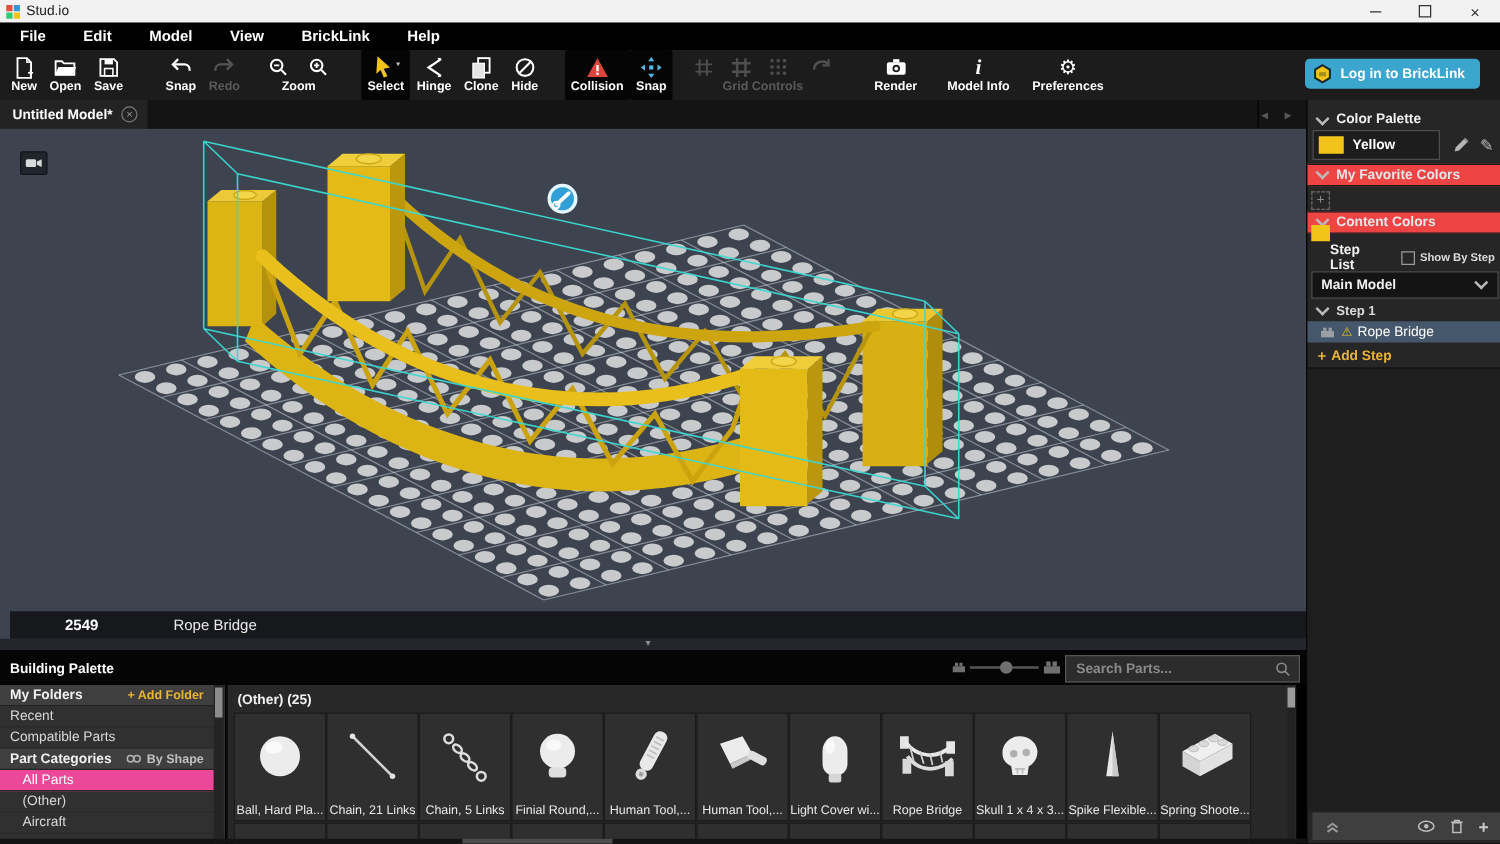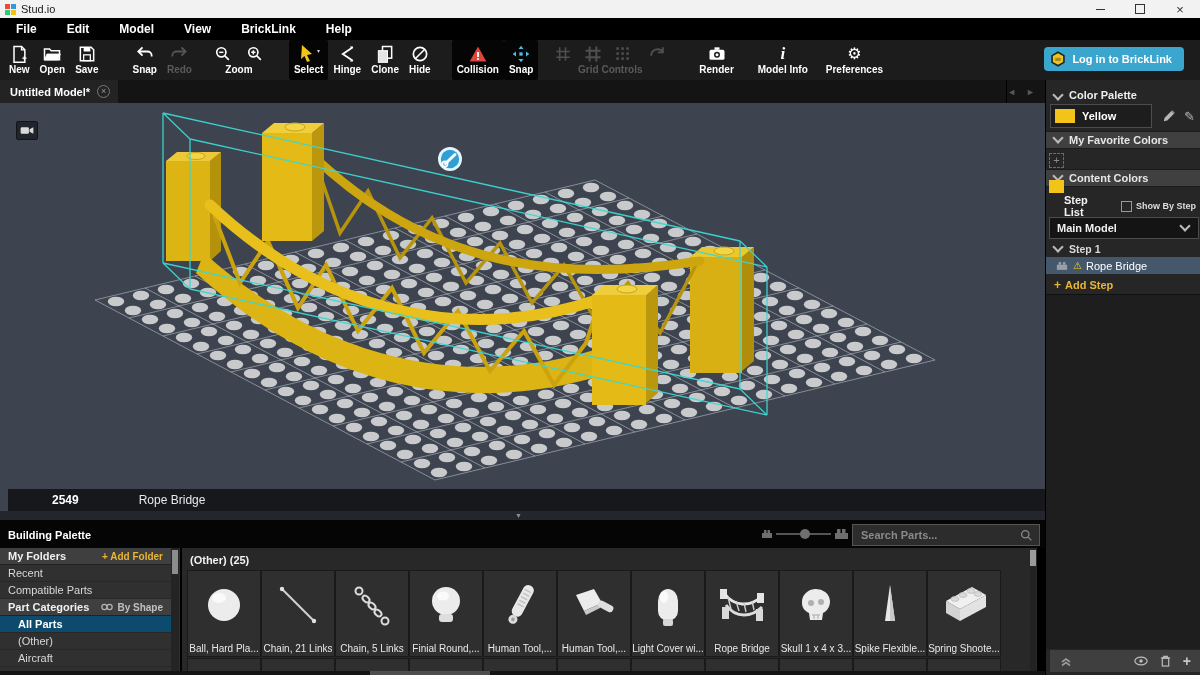--- a/index.html
+++ b/index.html
@@ -63,21 +63,21 @@
   .rightpanel{position:absolute;left:1045px;top:80px;width:155px;height:595px;background:#262626;border-left:1px solid #000;}
   .chev{display:inline-block;width:6px;height:6px;border-left:2px solid #bbb;border-bottom:2px solid #bbb;
         transform:rotate(-45deg);margin-right:7px;position:relative;top:-2px;}
   .rp-header{height:21px;display:flex;align-items:flex-end;padding-left:8px;}
   .rp-header b{color:#eee;font-size:11px;font-weight:700;}
   .color-row{position:absolute;left:4px;top:24px;width:147px;height:24px;display:flex;align-items:center;}
   .color-box{width:100px;height:22px;background:#1d1d1d;border:1px solid #4d4d4d;display:flex;align-items:center;}
   .swatch{width:20px;height:14px;background:#f2c318;margin:0 7px 0 4px;}
   .color-name{color:#fff;font-size:11px;font-weight:700;}
   .rp-tools{display:flex;gap:8px;margin-left:10px;align-items:center;}
-  .rp-bar{position:absolute;left:0;width:155px;height:18px;background:#404040;border-top:1px solid #1b1b1b;
+  .rp-bar{position:absolute;left:0;width:155px;height:18px;background:#ef4444;border-top:1px solid #1b1b1b;
           border-bottom:1px solid #1b1b1b;display:flex;align-items:center;padding-left:8px;box-sizing:border-box;}
   .rp-bar b{color:#e6e6e6;font-size:11px;font-weight:700;}
   .plusbox{position:absolute;left:3px;width:13px;height:13px;border:1px dashed #6b6b6b;color:#8a8a8a;
            font-size:11px;line-height:12px;text-align:center;}
   .cswatch{position:absolute;left:3px;width:15px;height:13px;background:#f2c318;}
   .steplist-head{position:absolute;left:0;top:116px;width:155px;height:20px;display:flex;align-items:center;}
   .steplist-head b{color:#f2f2f2;font-size:11px;font-weight:700;margin-left:18px;}
   .sbs{margin-left:auto;display:flex;align-items:center;gap:4px;padding-right:5px;padding-left:11px;}
   .sbs .cb{width:9px;height:9px;border:1px solid #9a9a9a;background:transparent;}
   .sbs span{color:#ddd;font-size:9px;font-weight:700;white-space:nowrap;}
@@ -111,21 +111,21 @@
                     font-family:"Liberation Sans",sans-serif;padding:0 0 0 8px;}
   .search-box input::placeholder{color:#8a8a8a;font-weight:700;}
 
   .bp-sidebar{position:absolute;left:0;top:548px;width:180px;height:127px;background:#303030;}
   .sb-row{height:17px;display:flex;align-items:center;padding-left:8px;box-sizing:border-box;width:171px;}
   .sb-row.hdr{background:#3f3f3f;border-bottom:1px solid #222;}
   .sb-row.hdr b{color:#f0f0f0;font-size:11px;font-weight:700;}
   .sb-row.plain{border-bottom:1px solid #282828;}
   .sb-row.plain span{color:#d8d8d8;font-size:11px;}
   .sb-row.child{padding-left:18px;}
-  .sb-row.selected{background:#0c4a6e;font-weight:bold;}
+  .sb-row.selected{background:#ec4899;}
   .sb-row.selected span{color:#fff;}
   .sb-action{margin-left:auto;padding-right:8px;color:#e8b535;font-size:10px;font-weight:700;}
   .byshape{margin-left:auto;padding-right:8px;color:#c0c0c0;font-size:10px;font-weight:700;display:flex;align-items:center;gap:4px;text-align:right;}
   .sb-scroll{position:absolute;left:171px;top:0;width:8px;height:127px;background:#242424;}
   .sb-thumb{position:absolute;left:1px;top:2px;width:6px;height:24px;background:#8c8c8c;}
 
   .parts-area{position:absolute;left:181px;top:548px;width:855px;height:127px;background:#282828;border-left:1px solid #000;}
   .group-title{position:absolute;left:8px;top:6px;color:#f2f2f2;font-size:11px;font-weight:700;}
   .parts-grid{position:absolute;left:5px;top:22px;display:flex;}
   .part-tile{width:74px;height:87px;background:#2f2f2f;border:1px solid #1a1a1a;box-sizing:border-box;

